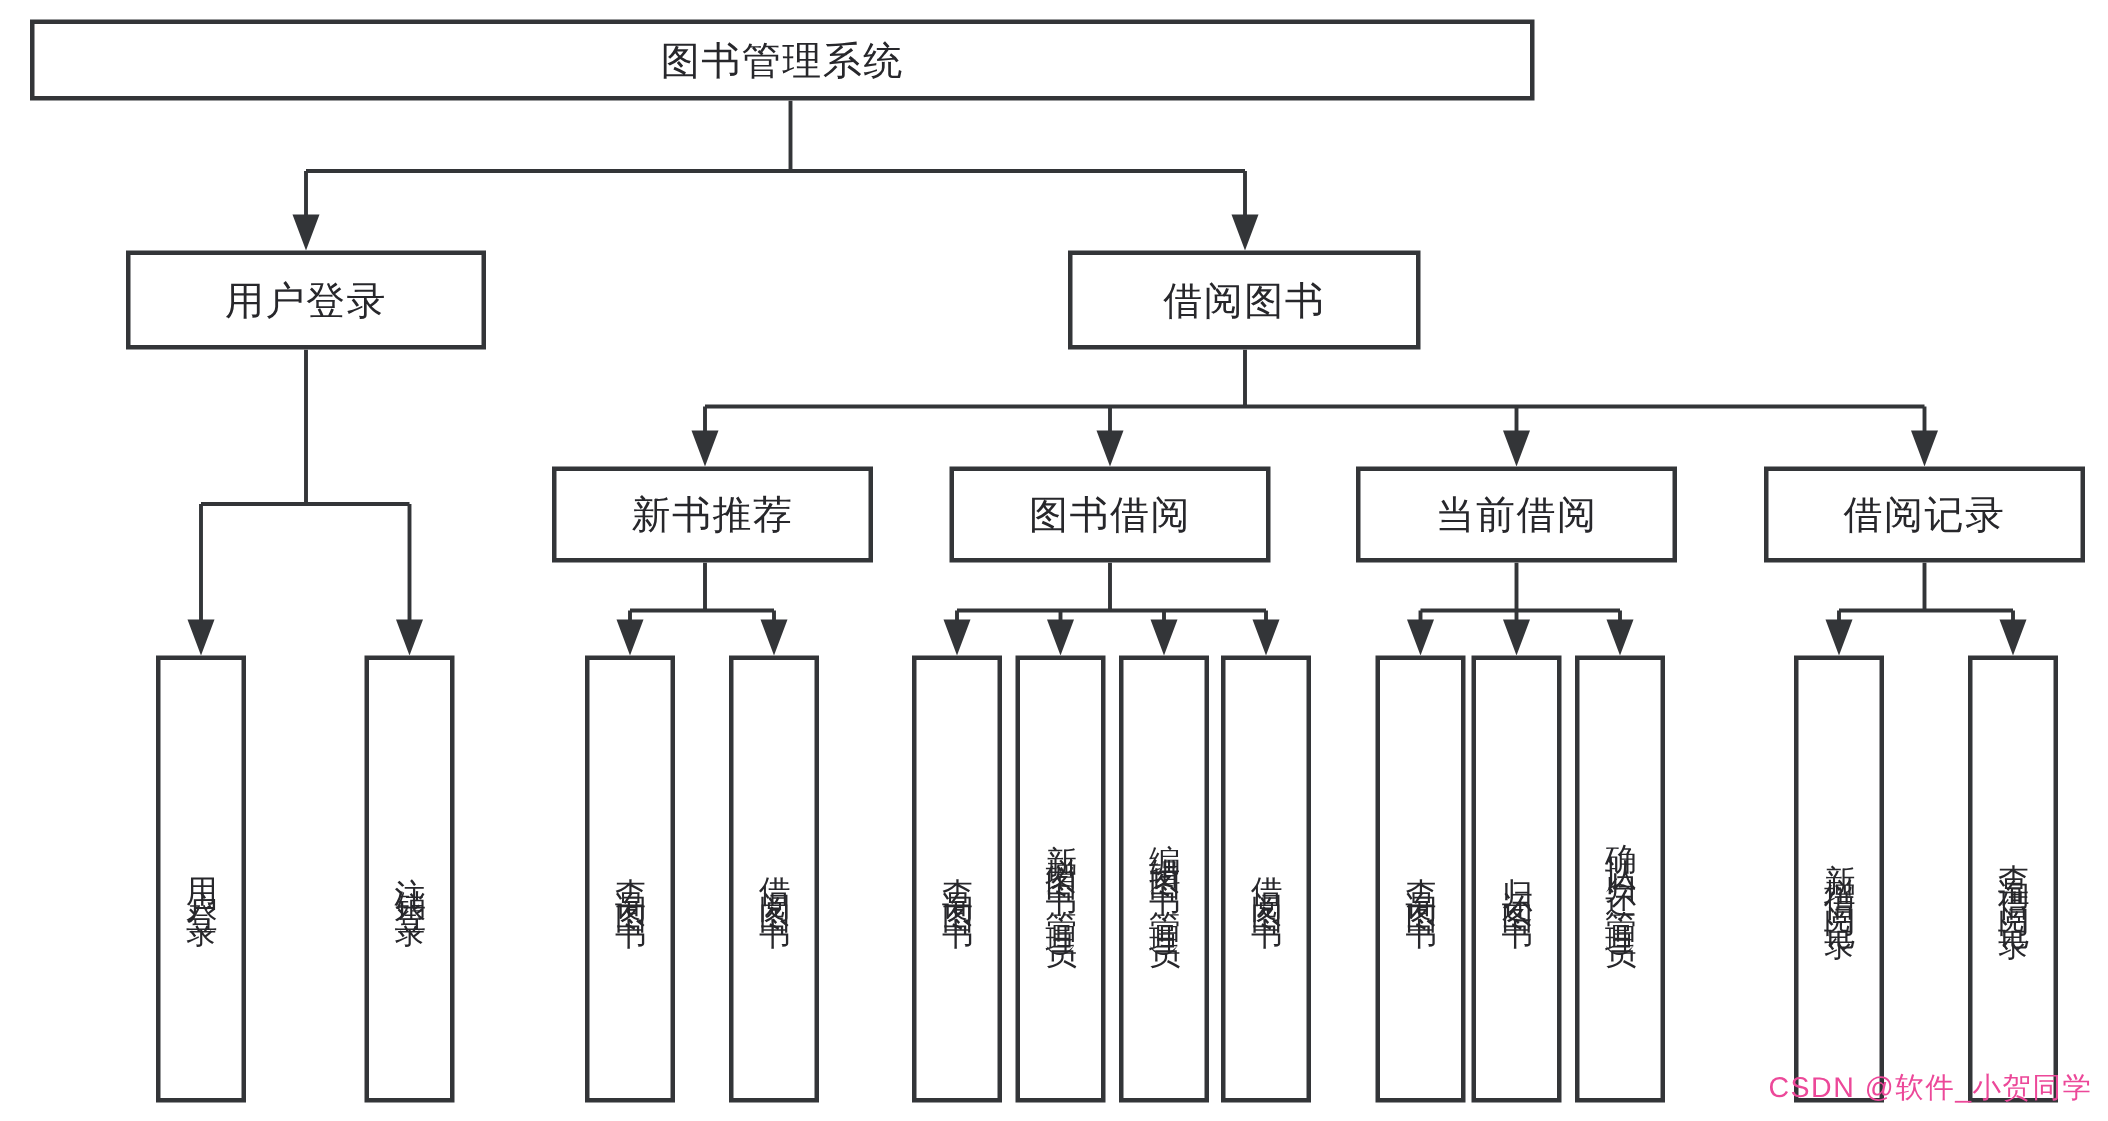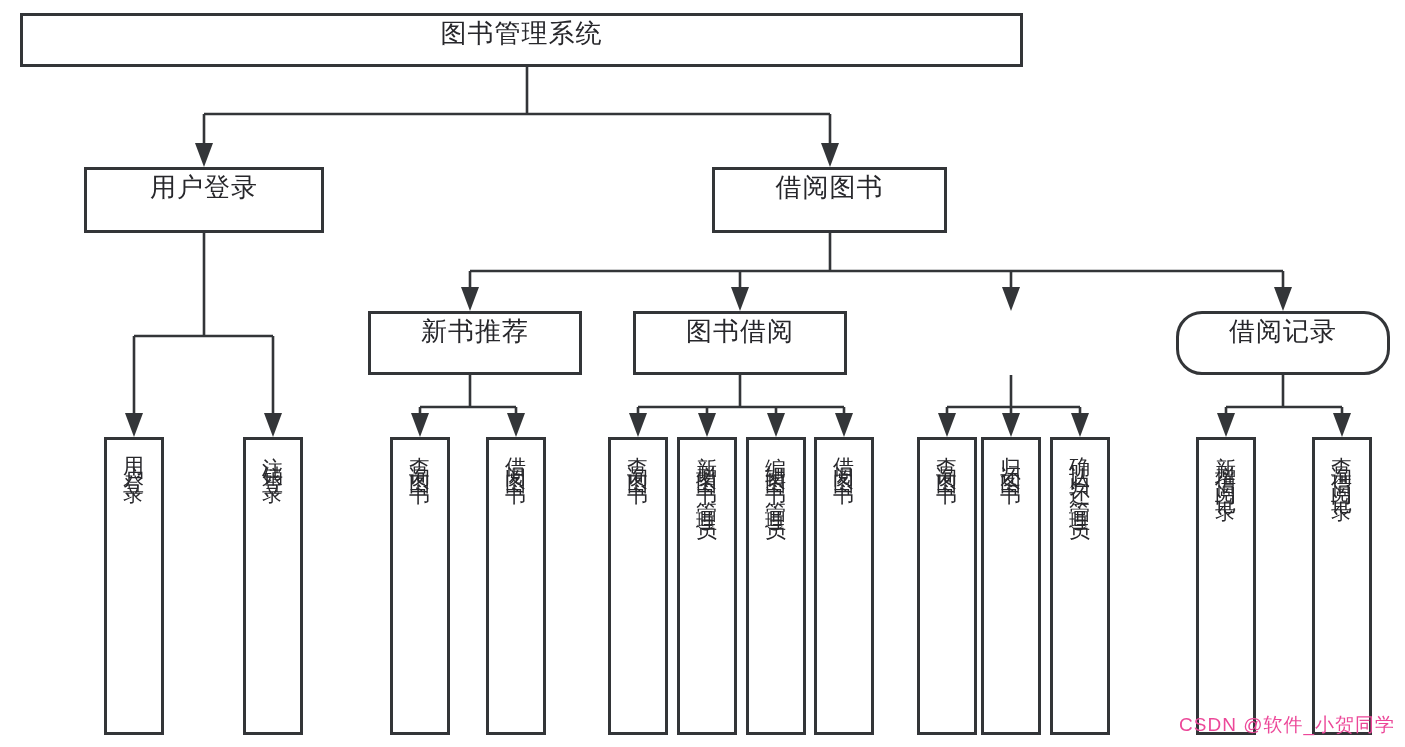--- a/index.html
+++ b/index.html
@@ -14,20 +14,21 @@
   #connectors{
     position:absolute;left:0;top:0;width:1405px;height:747px;
     pointer-events:none;
   }
   .box{
     position:absolute;
     box-sizing:border-box;
     background:#ffffff;
     border:3px solid #333538;
     display:flex;
+    align-items:center;
     justify-content:center;
     color:#27272b;
   }
   .hbox{
     font-size:26px;
     letter-spacing:1px;
     white-space:nowrap;
   }
   .vbox span{
     writing-mode:vertical-rl;
@@ -118,21 +119,24 @@
   <div class="box hbox" style="left:712px;top:167px;width:235px;height:66px;">
     <span>借阅图书</span>
   </div>
 
   <div class="box hbox" style="left:368px;top:311px;width:214px;height:64px;">
     <span>新书推荐</span>
   </div>
   <div class="box hbox" style="left:633px;top:311px;width:214px;height:64px;">
     <span>图书借阅</span>
   </div>
-  <div class="box hbox" style="left:1176px;top:311px;width:214px;height:64px;border-radius:26px;">
+  <div class="box hbox" style="left:904px;top:311px;width:214px;height:64px;">
+    <span>当前借阅</span>
+  </div>
+  <div class="box hbox" style="left:1176px;top:311px;width:214px;height:64px;">
     <span>借阅记录</span>
   </div>
 
   <div class="box vbox" style="left:104px;top:437px;width:60px;height:298px;">
     <span>用户登录</span>
   </div>
   <div class="box vbox" style="left:243px;top:437px;width:60px;height:298px;">
     <span>注销登录</span>
   </div>
 

